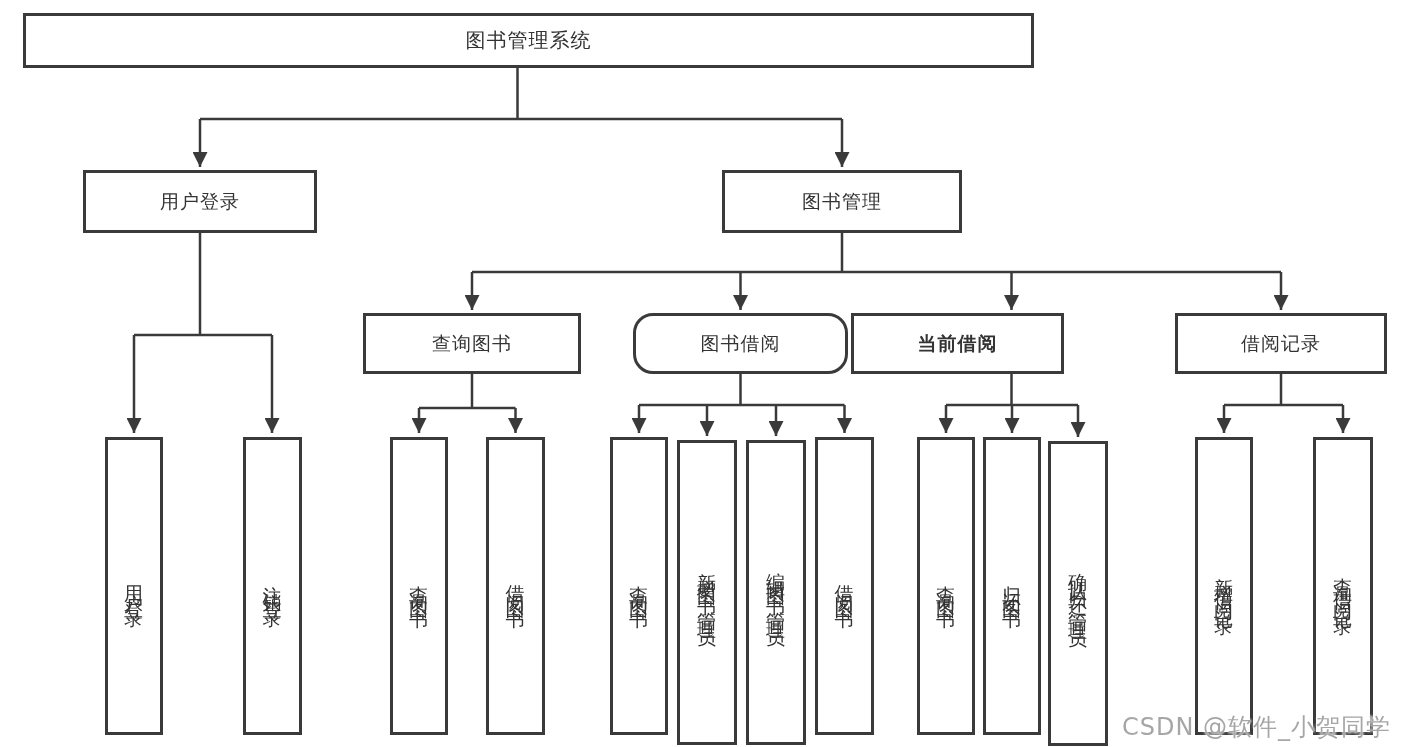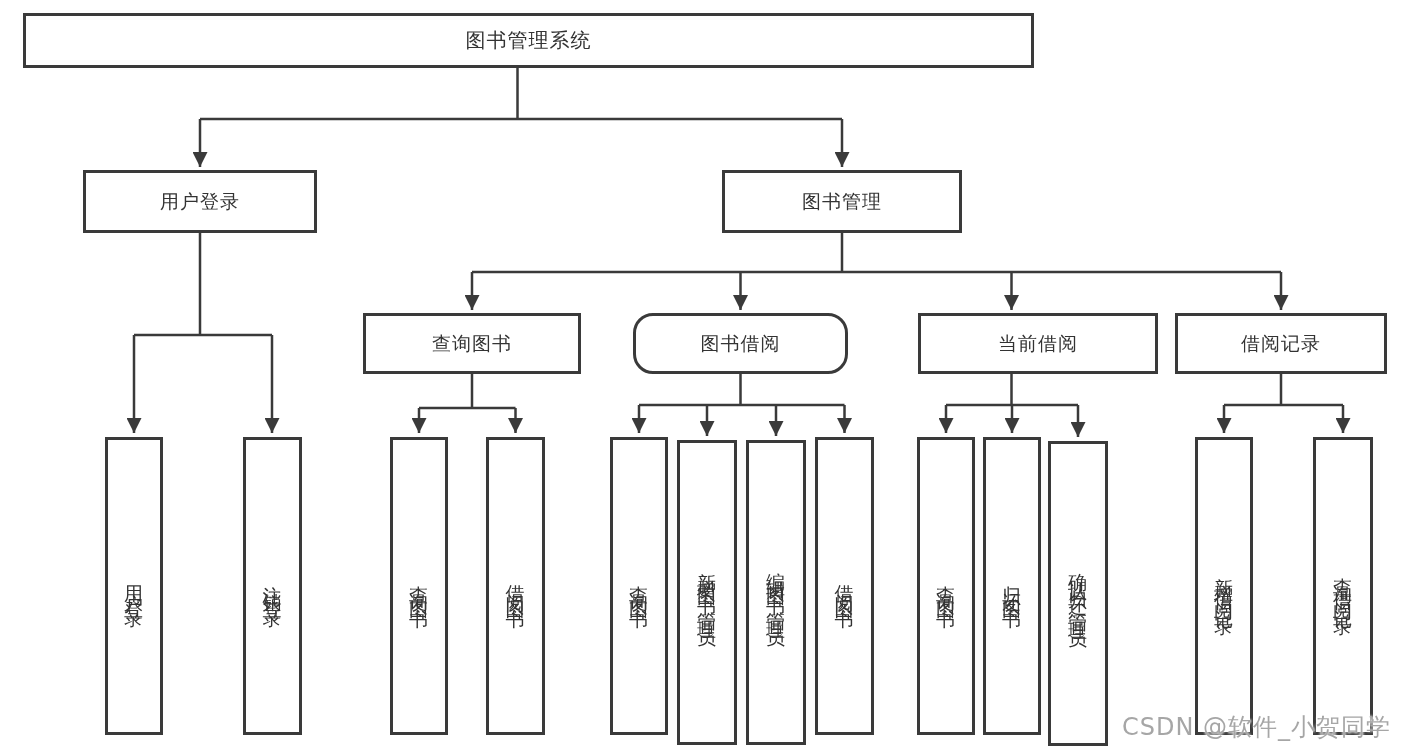--- a/index.html
+++ b/index.html
@@ -110,21 +110,21 @@
   <div class="node" style="left:722px; top:170px; width:240px; height:63px;justify-content:center;">
     <span>图书管理</span>
   </div>
 
   <div class="node" style="left:363px; top:313px; width:218px; height:61px;">
     <span>查询图书</span>
   </div>
   <div class="node" style="left:633px; top:313px; width:215px; height:61px;border-radius:20px;">
     <span>图书借阅</span>
   </div>
-  <div class="node" style="left:918px; top:313px; width:240px; height:61px;">
+  <div class="node" style="left:851px; top:313px; width:213px; height:61px;font-weight:bold;">
     <span>当前借阅</span>
   </div>
   <div class="node" style="left:1175px; top:313px; width:212px; height:61px;">
     <span>借阅记录</span>
   </div>
 
   <div class="node leaf" style="left:105px; top:437px; width:58px; height:298px;">
     <span>用户登录</span>
   </div>
   <div class="node leaf" style="left:243px; top:437px; width:59px; height:298px;">

